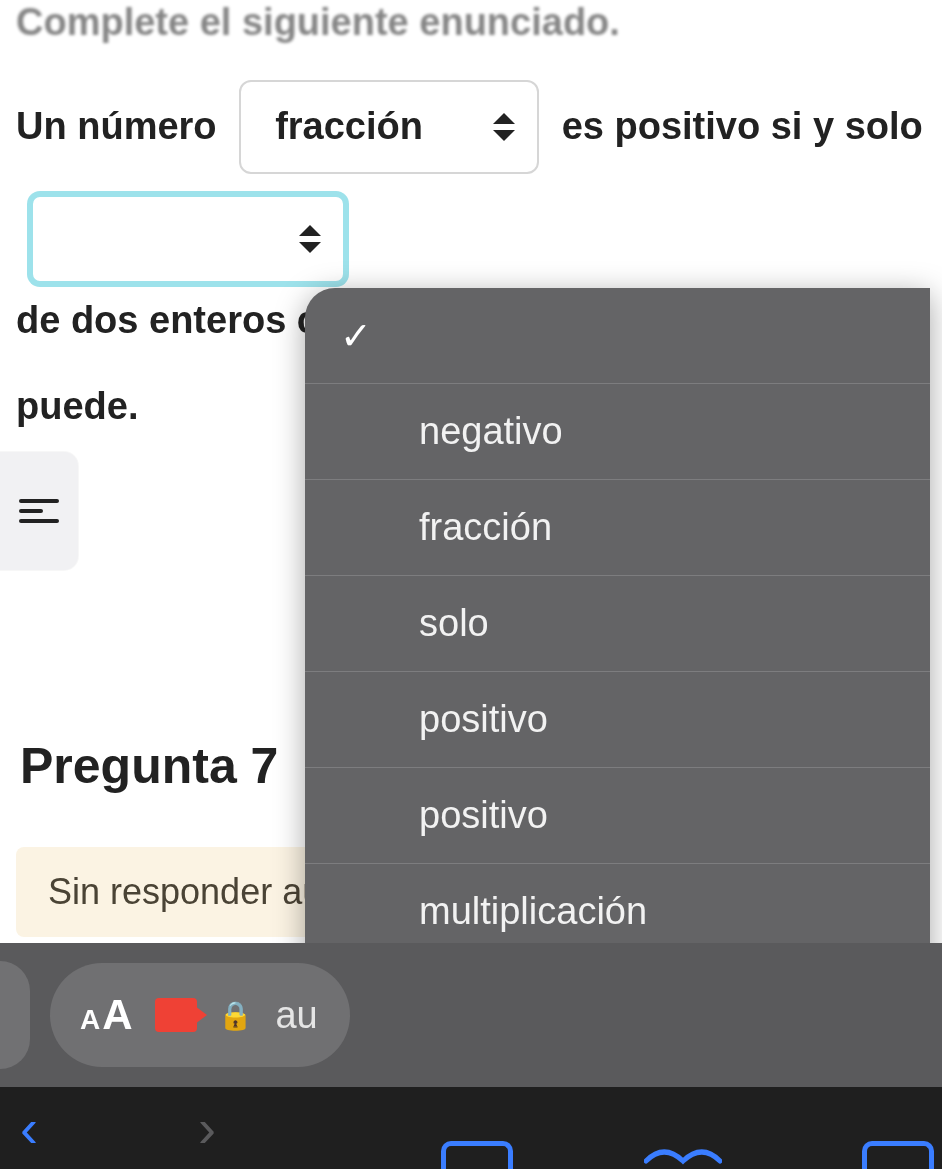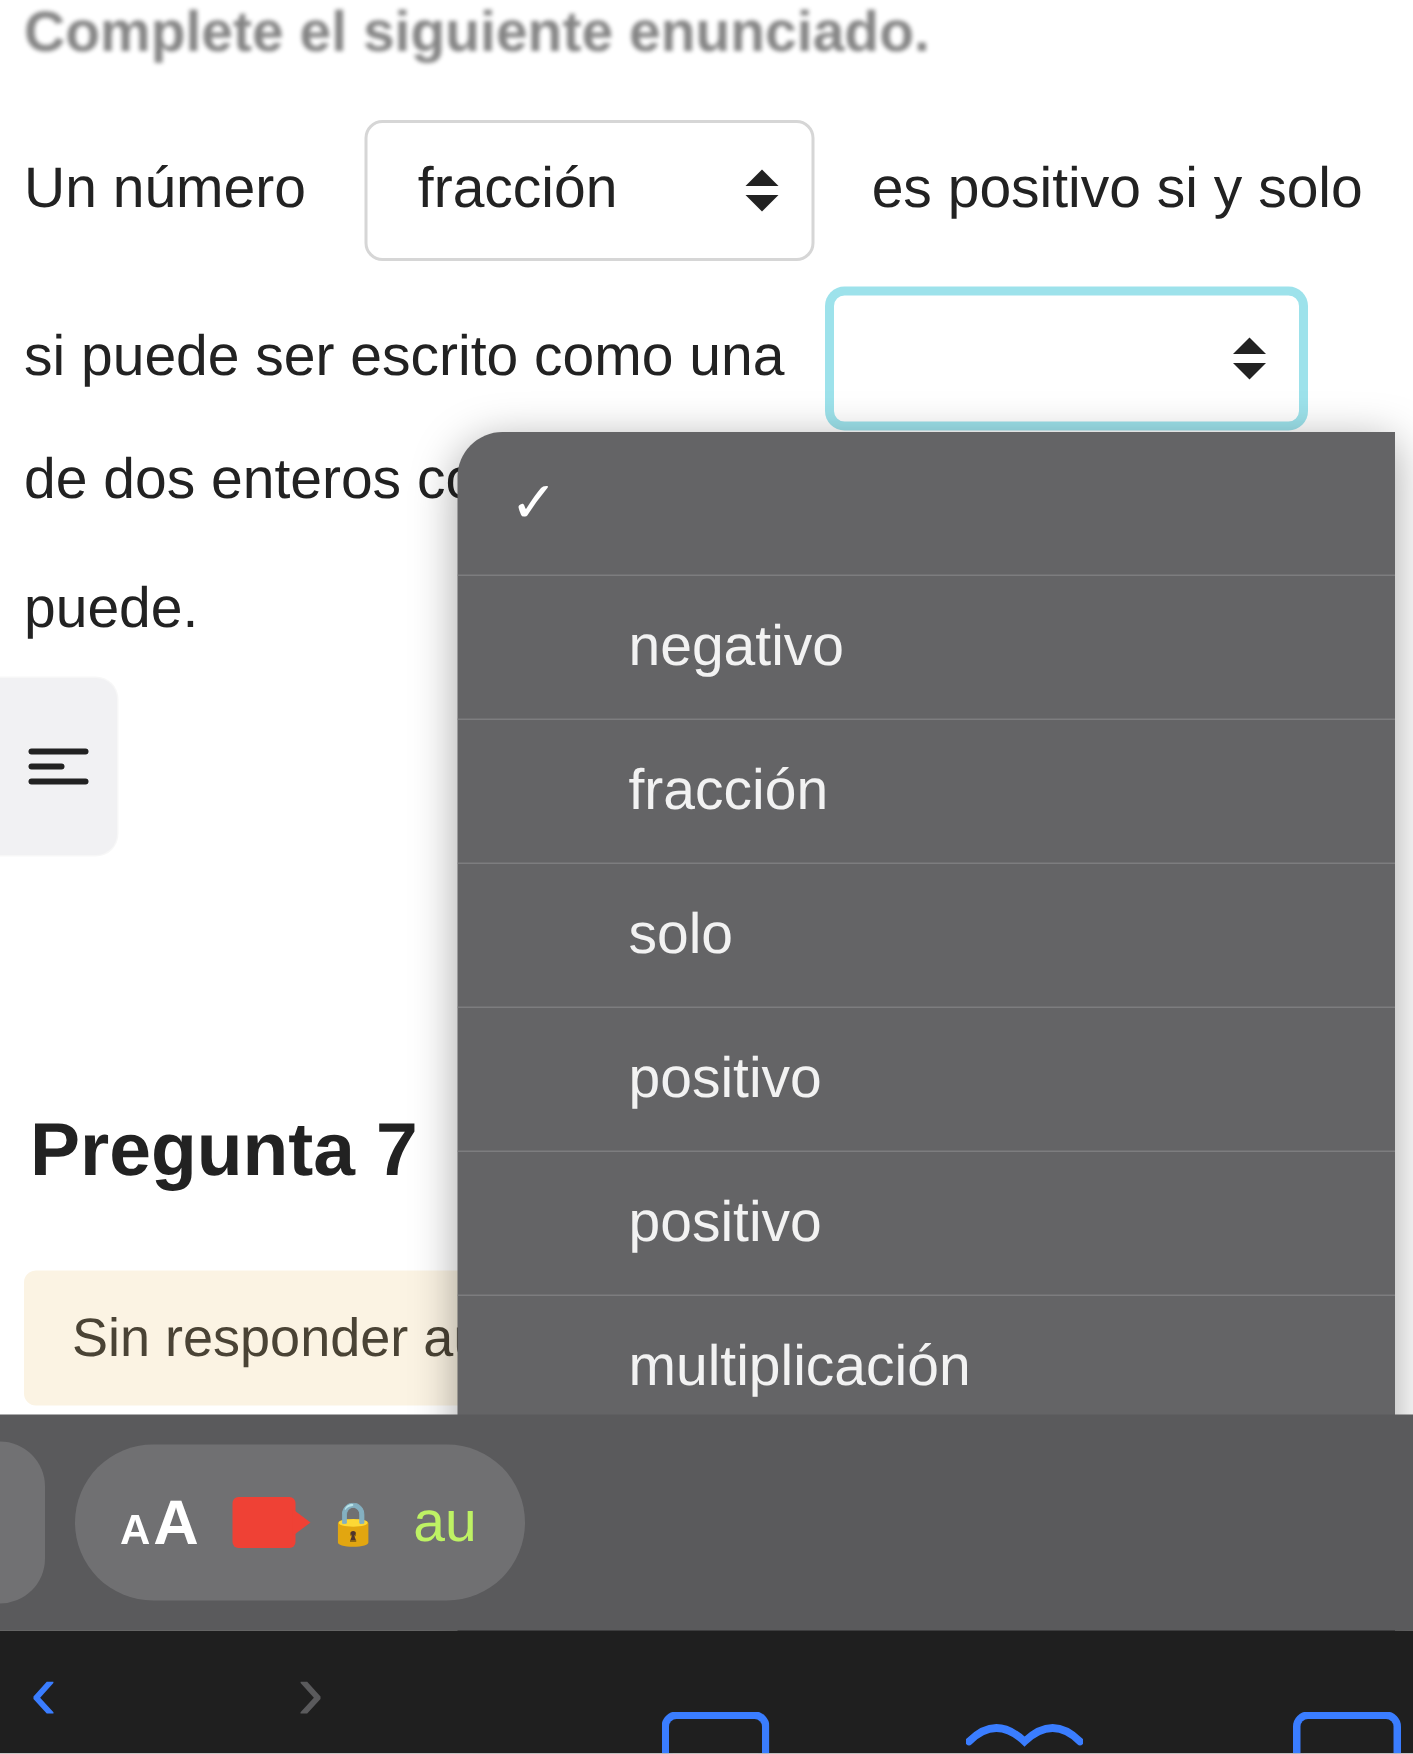--- a/index.html
+++ b/index.html
@@ -31,21 +31,22 @@
     .statement {
       font-size: 38px;
       line-height: 1.6;
       margin-top: 34px;
       color: #222;
     }
     .statement .line {
       display: flex;
       align-items: center;
       flex-wrap: wrap;
-      gap: 16px;
+      gap: 0;
+      font-weight: bold;
     }
     .statement .txt {
       white-space: pre;
     }
     .selectbox {
       display: inline-flex;
       align-items: center;
       justify-content: space-between;
       height: 94px;
       border: 2px solid #d6d6d6;
@@ -185,21 +186,21 @@
       width: 0; height: 0;
       border-top: 9px solid transparent;
       border-bottom: 9px solid transparent;
       border-left: 12px solid #ef4135;
     }
     .lock {
       color: #cfcfd1;
       font-size: 28px;
     }
     .host {
-      color: #bef264;
+      color: #e5e5e5;
       font-size: 38px;
     }
 
     .bottom-nav {
       position: absolute;
       bottom: 0;
       left: 0;
       width: 100%;
       height: 82px;
       background: #1f1f1f;
@@ -297,21 +298,20 @@
       <span class="selectbox">
         <span>fracción</span>
         <span class="sort-icon">
           <span class="tri up"></span>
             <span class="tri down"></span>
         </span>
       </span>
       <span class="txt"> es positivo si y solo</span>
     </div>
     <div class="line" style="margin-top:18px;">
-      <span class="txt">si puede ser escrito como una</span>
       <span class="selectbox focused">
         <span></span>
         <span class="sort-icon">
           <span class="tri up"></span>
             <span class="tri down"></span>
         </span>
       </span>
     </div>
     <div class="line" style="margin-top:4px;">
       <span class="txt">de dos enteros con el denominador diferente de</span>

